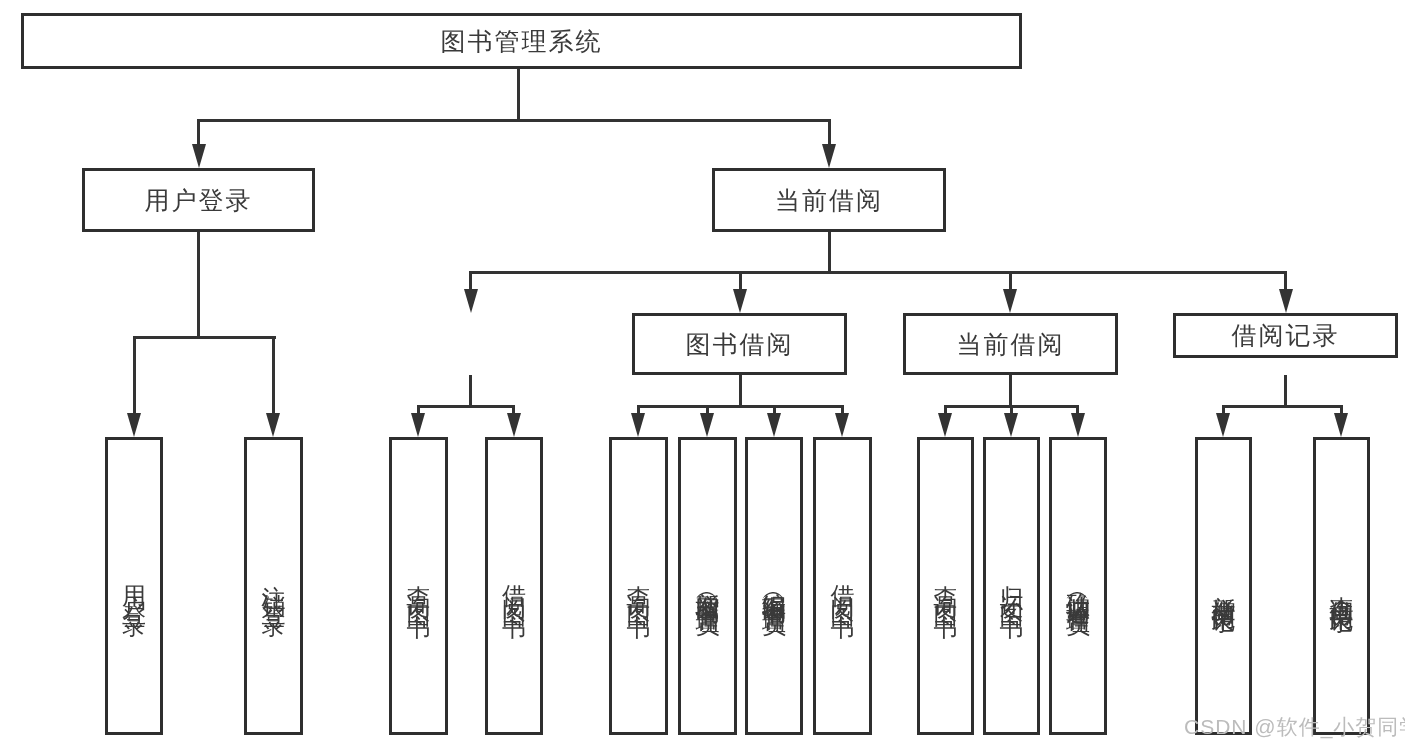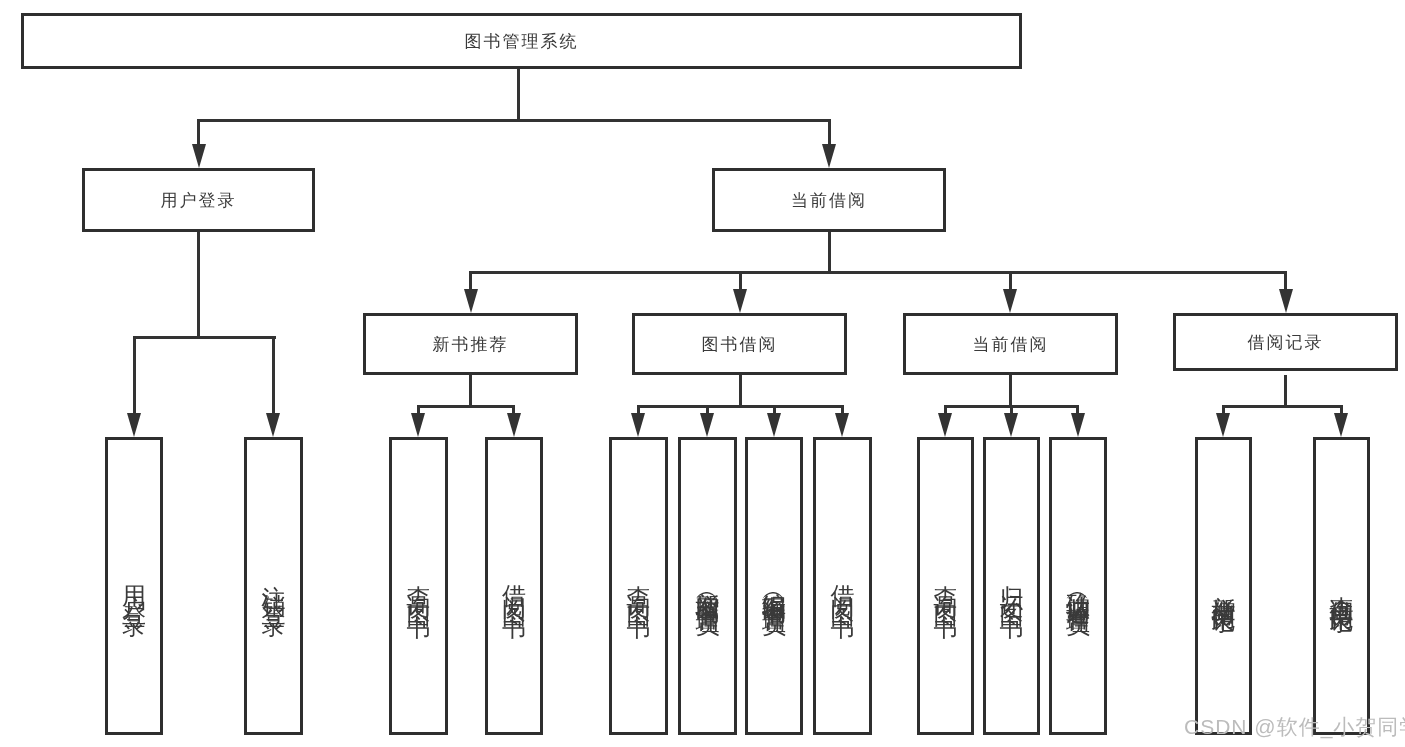--- a/index.html
+++ b/index.html
@@ -4,21 +4,21 @@
 <style>
   html,body{margin:0;padding:0;background:#fff;}
   #canvas{
     position:relative;width:1405px;height:747px;background:#fff;overflow:hidden;
     font-family:"Liberation Sans","DejaVu Sans",sans-serif;color:#333;
   }
   .box{
     position:absolute;box-sizing:border-box;background:#fff;
     border:3px solid #2f2f2f;display:flex;align-items:center;justify-content:center;
   }
-  .box.h span{font-size:17px;letter-spacing:2px;color:#3a3a3a;white-space:nowrap;}
+  .box.h span{font-size:25px;letter-spacing:2px;color:#3a3a3a;white-space:nowrap;}
   .box.v{top:437px;height:298px;}
   .box.v span{
     writing-mode:vertical-rl;text-orientation:mixed;
     font-size:24px;letter-spacing:3px;color:#3a3a3a;line-height:1;
   }
   .box.v.loose span{letter-spacing:10px;}
   .line{position:absolute;background:#333;}
   .arrow{
     position:absolute;width:0;height:0;
     border-left:7px solid transparent;border-right:7px solid transparent;
@@ -38,30 +38,27 @@
     <span>图书管理系统</span>
   </div>
 
   <div class="box h" style="left:82px;top:168px;width:233px;height:64px">
     <span>用户登录</span>
   </div>
   <div class="box h" style="left:712px;top:168px;width:234px;height:64px">
     <span>当前借阅</span>
   </div>
 
-  <div class="box h" style="left:363px;top:313px;width:215px;height:62px">
-    <span>新书推荐</span>
-  </div>
   <div class="box h" style="left:903px;top:313px;width:215px;height:62px">
     <span>当前借阅</span>
   </div>
   <div class="box h" style="left:632px;top:313px;width:215px;height:62px">
     <span>图书借阅</span>
   </div>
-  <div class="box h" style="left:1173px;top:313px;width:225px;height:58px">
+  <div class="box h" style="left:1173px;top:313px;width:225px;height:45px">
     <span>借阅记录</span>
   </div>
 
   <div class="box v loose" style="left:105px;width:58px">
     <span>用户登录</span>
   </div>
   <div class="box v loose" style="left:244px;width:59px">
     <span>注销登录</span>
   </div>
 

